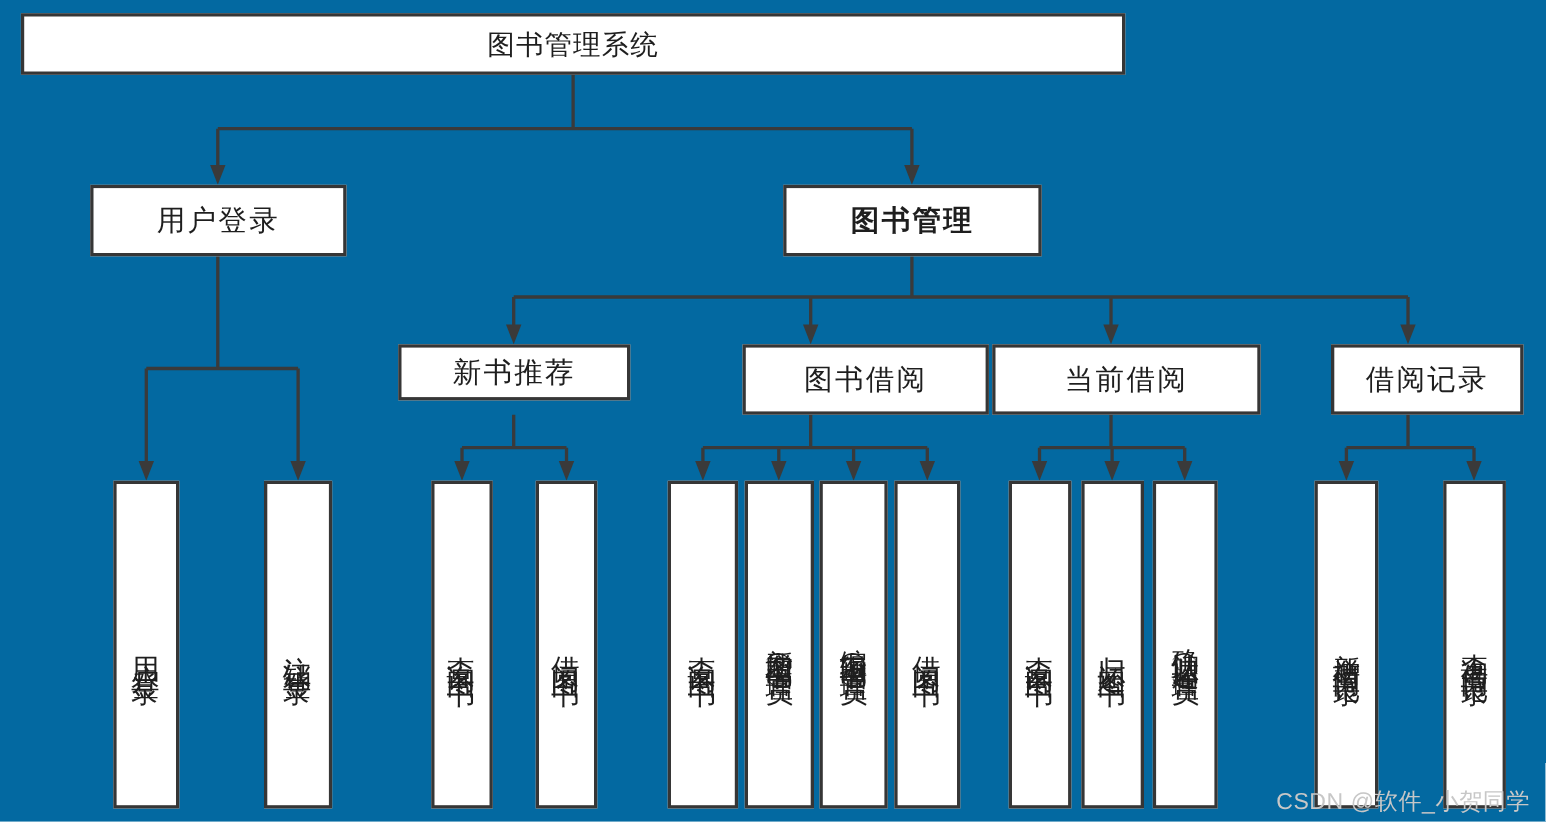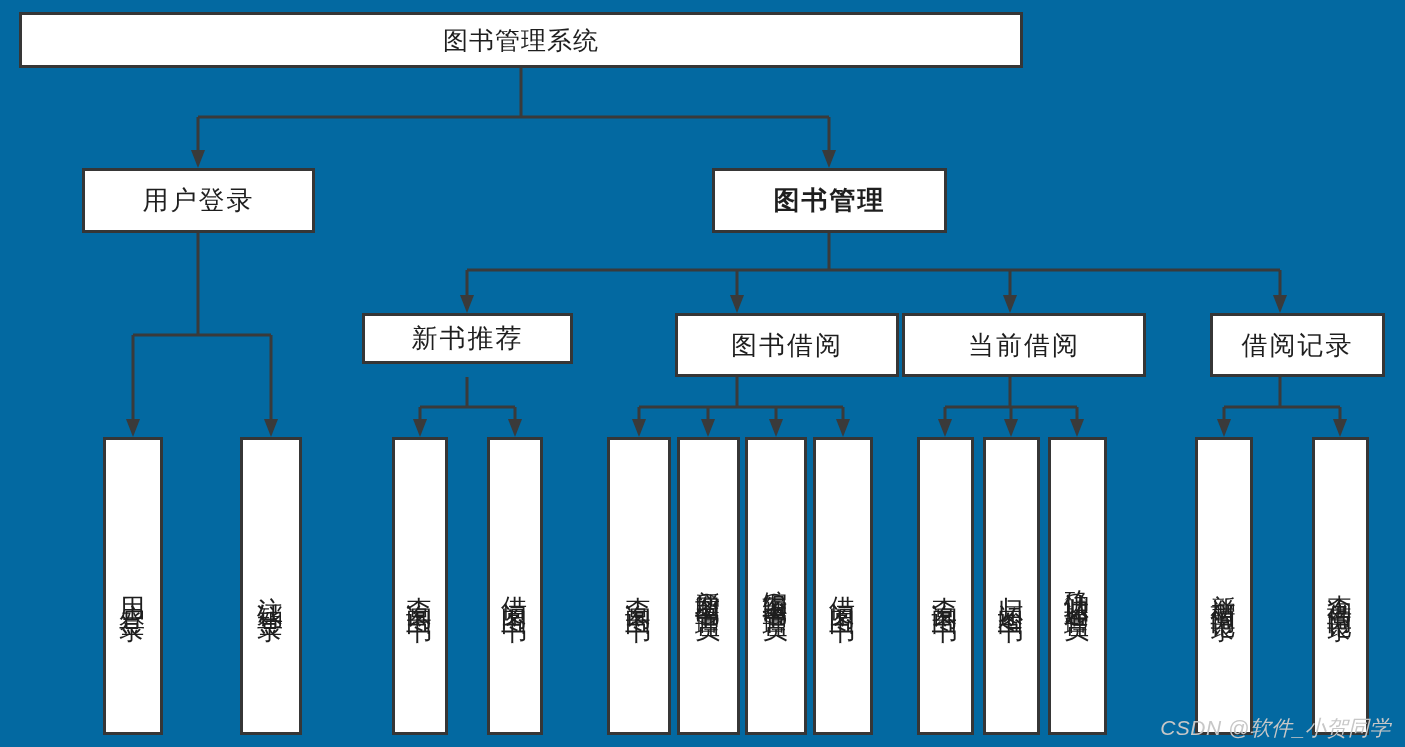--- a/index.html
+++ b/index.html
@@ -47,21 +47,20 @@
   .sp6 { font-size: 25px; letter-spacing: 5px; margin-top: 5px; }
   .sp9 { font-size: 25px; letter-spacing: 4px; margin-top: 4px; }
   .watermark {
     position: absolute;
     right: 14px;
     bottom: 5px;
     font-size: 21px;
     letter-spacing: 0.5px;
     color: #c7c7c7;
     white-space: nowrap;
-    font-style: italic;
   }
 </style>
 </head>
 <body>
 
 <div class="stage">
 
   <svg class="connectors" viewBox="0 0 1405 747" xmlns="http://www.w3.org/2000/svg">
     <g stroke="#3a3a3a" stroke-width="3" fill="none">
       <path d="M521 68 V117 M198 117 H829 M198 117 V153 M829 117 V153"></path>

